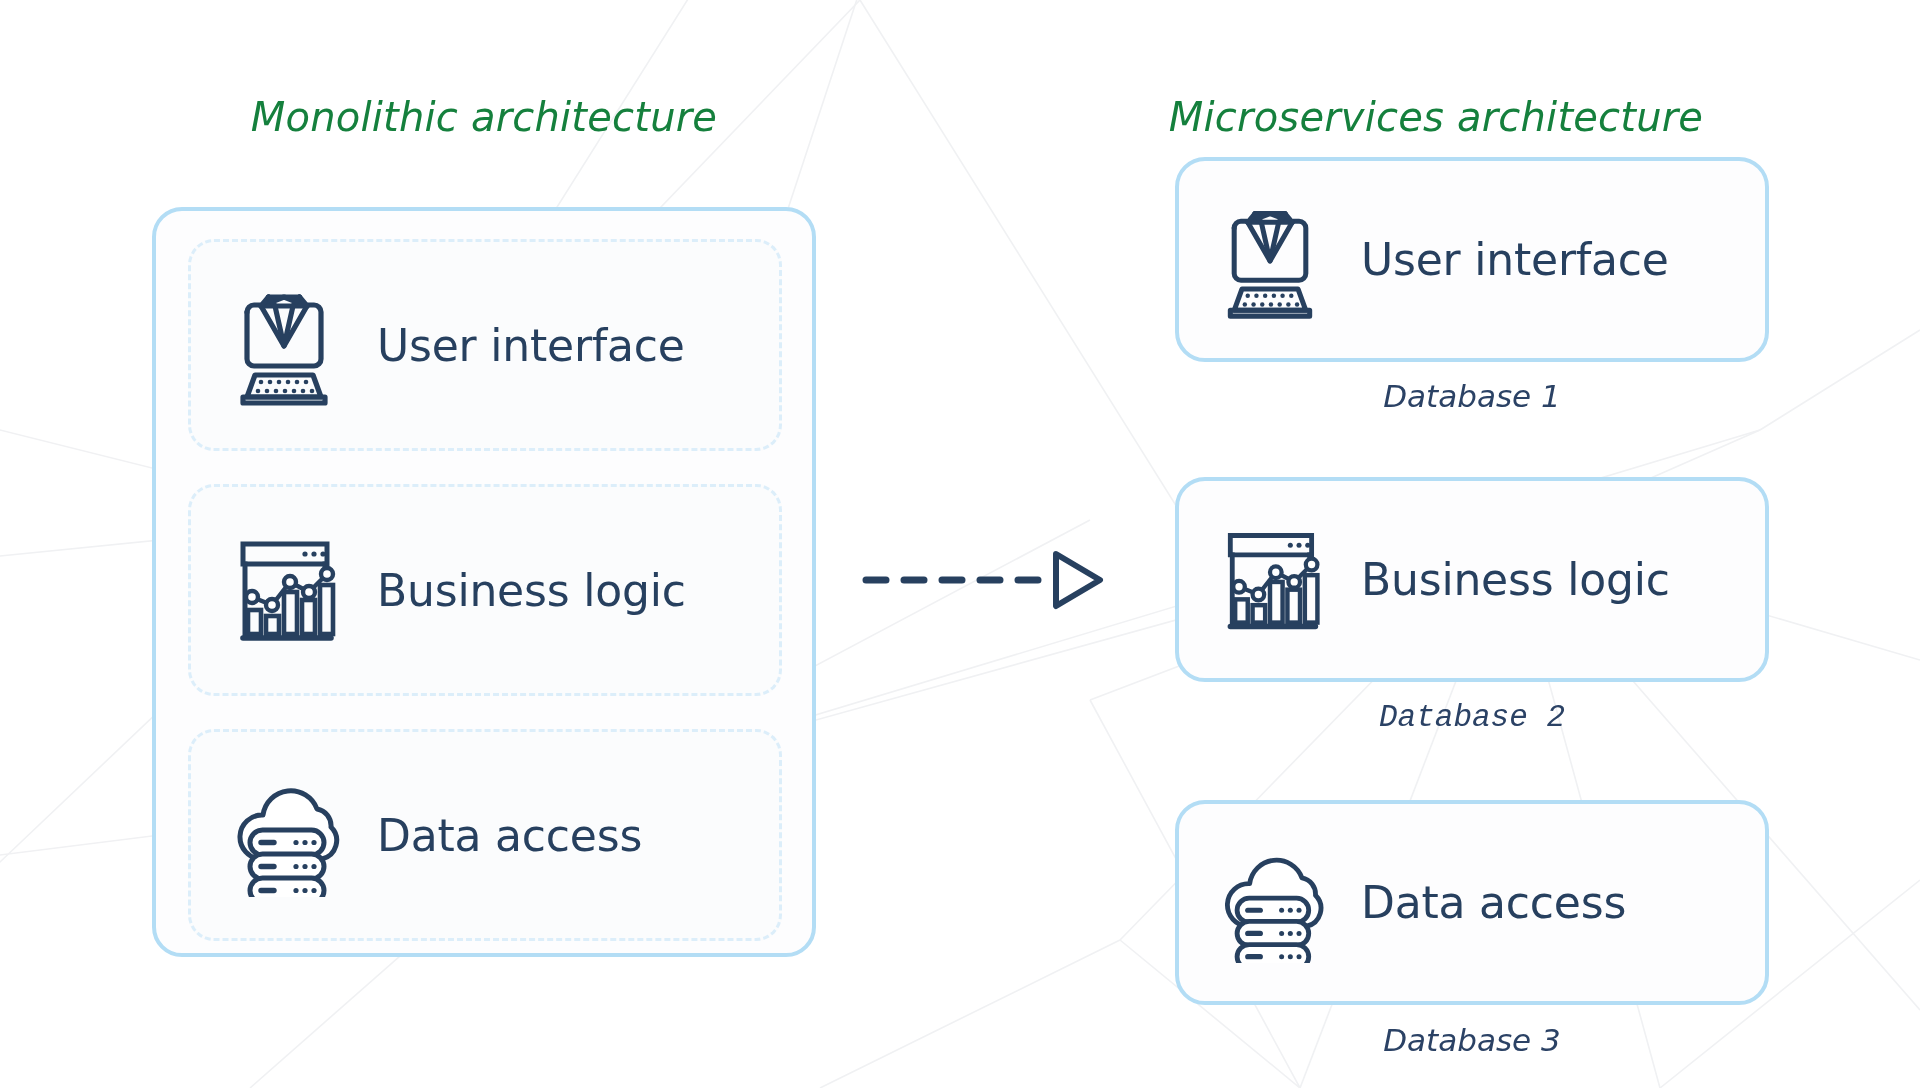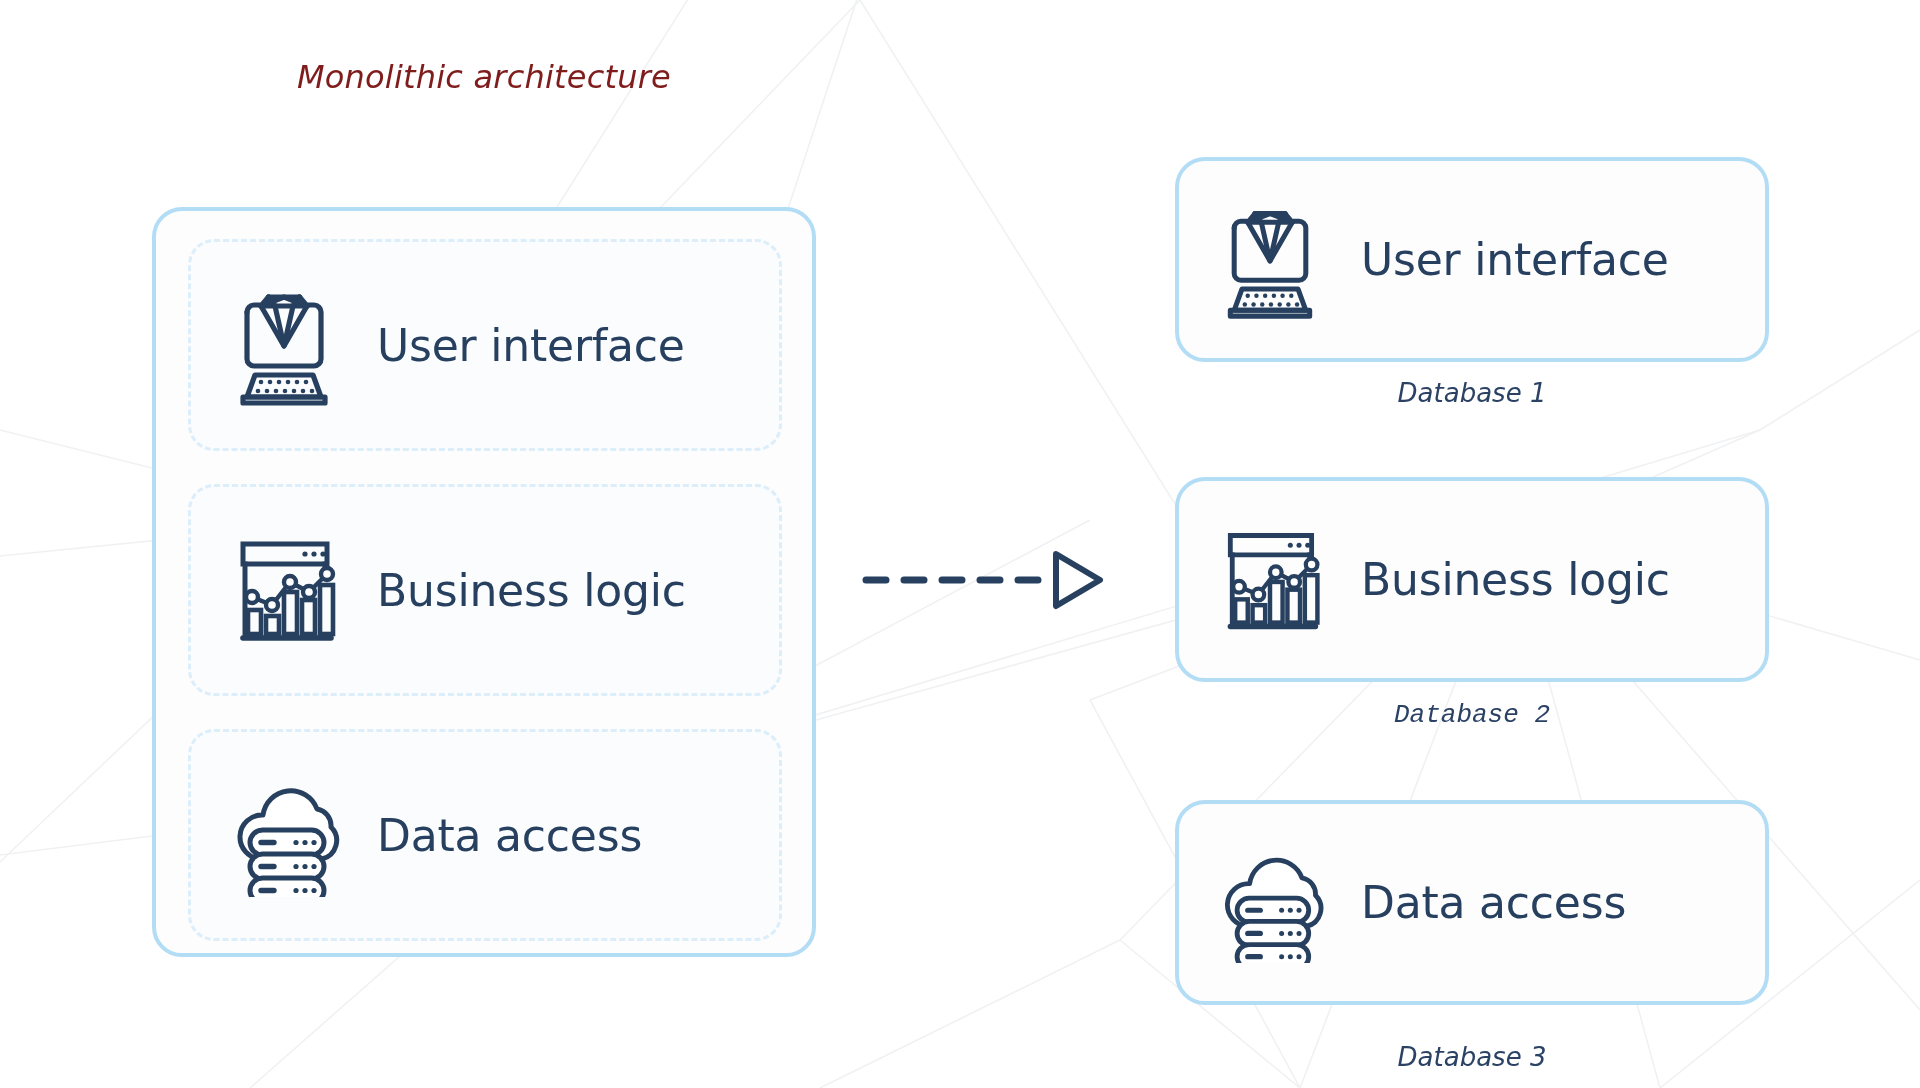--- a/index.html
+++ b/index.html
@@ -29,25 +29,26 @@
   .stage {
     position: absolute;
     inset: 0;
     z-index: 1;
   }
 
   
   .col-title {
     position: absolute;
     font-style: italic;
-    font-size: 32px;
+    font-size: 40px;
     letter-spacing: 0.2px;
-    color: #7f1d1d;
+    color: #15803d;
     white-space: nowrap;
     font-family: "DejaVu Sans", sans-serif;
+    margin-top: 36px;
   }
   #title-mono  { left: 0;    top: 58px;  width: 968px;  text-align: center; }
   #title-micro { left: 952px; top: 58px; width: 968px;  text-align: center; }
 
   
   #monolith-container {
     position: absolute;
     left: 152px;
     top: 207px;
     width: 664px;
@@ -117,29 +118,29 @@
     font-size: 44px;
     color: #27405f;
     white-space: nowrap;
     letter-spacing: -0.2px;
   }
 
   
   .db-caption {
     position: absolute;
     font-style: italic;
-    font-size: 26px;
+    font-size: 31px;
     color: #2b4265;
     white-space: nowrap;
     text-align: center;
   }
   #db-caption-mono { left: 152px; top: 975px;  width: 664px; }
   #db-caption-0    { left: 1175px; top: 378px;  width: 594px; }
   #db-caption-1    { left: 1175px; top: 700px;  width: 594px; font-family: Liberation Mono, monospace; }
-  #db-caption-2    { left: 1175px; top: 1022px; width: 594px; margin-top: 20px; }
+  #db-caption-2    { left: 1175px; top: 1022px; width: 594px; }
 
   
   #transition-arrow {
     position: absolute;
     left: 860px;
     top: 540px;
     width: 250px;
     height: 80px;
   }
 
@@ -175,20 +176,21 @@
     <path d="M 1510 540 L 1120 940"></path>
     <path d="M 1120 940 L 1300 1088"></path>
     <path d="M 1120 940 L 820 1088"></path>
   </g>
 </svg>
 
 <div class="stage">
 
   <div id="title-mono" class="col-title">Monolithic architecture</div>
 
+  <div id="title-micro" class="col-title">Microservices architecture</div>
 
   <div id="monolith-container">
 
     <div id="mono-module-0" class="mono-module">
       <div class="icon-slot">
         <svg width="126" height="124" viewBox="0 0 126 124">
           <g fill="none" stroke="#27405f" stroke-width="5.2" stroke-linecap="round" stroke-linejoin="round">
             <path d="M26 29 a7 7 0 0 1 7-7 h6"></path>
             <path d="M26 29 V76 a7 7 0 0 0 7 7 H93 a7 7 0 0 0 7-7 V29 a7 7 0 0 0-7-7 h-6"></path>
             <path d="M63 14 L40 23 L63 63 L86 23 Z"></path>

